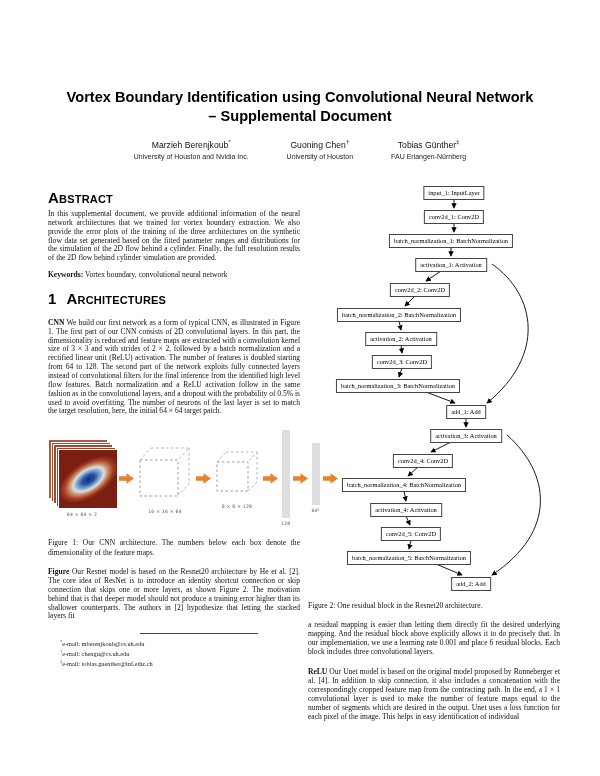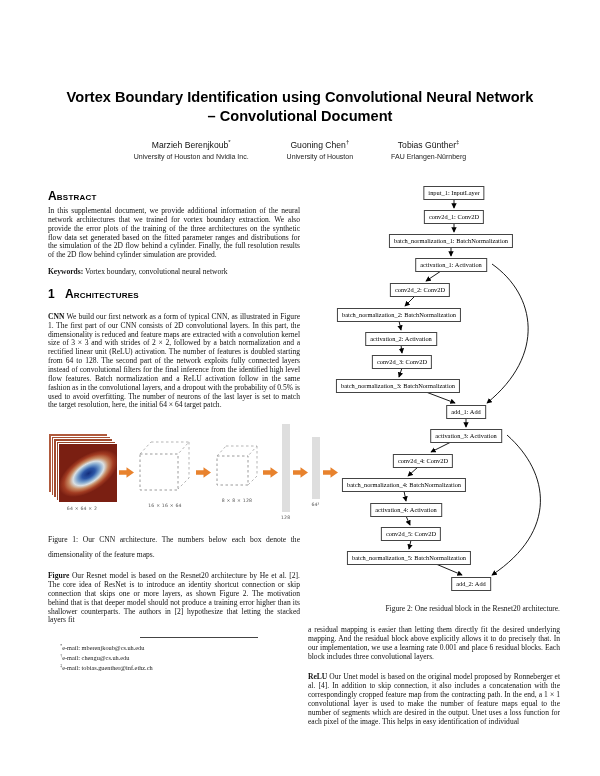--- a/index.html
+++ b/index.html
@@ -30,21 +30,21 @@
     position:absolute;left:48px;top:148px;width:512px;
     display:flex;gap:8px;
   }
   .col{width:252px;}
   .body-text{
     font-size:7.55px;line-height:8.85px;text-align:justify;
     color:#111;
   }
   .sec-head{
     font-family:"Liberation Sans", sans-serif;font-weight:bold;
-    font-variant:small-caps;font-size:12px;color:#000;
+    font-variant:small-caps;font-size:15px;color:#000;
     margin:10px 0 4px 0;letter-spacing:0.2px;
   }
   .sec-head .num{margin-right:10px;}
   .para{margin:0 0 8px 0;}
   .lead{font-weight:bold;}
   .kw-line{margin:8px 0 0 0;}
 
   
   .fig1{margin:10px 0 2px 0;}
   .fig1-row{display:flex;align-items:center;gap:3px;height:104px;}
@@ -61,24 +61,24 @@
     transform:rotate(-33deg);
     background:radial-gradient(ellipse 36% 19% at 50% 50%,
       #142e7c 0%, #2b55a6 22%, #7aa2cd 38%, #d9dfe2 52%,
       #c88a62 66%, #a33c22 83%, #7a1f12 100%);
   }
   .bar{background:#dedede;width:8px;}
   .bar.tall{height:88px;}
   .bar.short{height:62px;}
   .arrow-svg{flex:0 0 auto;}
   .fig-caption{
-    font-size:7.55px;line-height:15px;text-align:justify;color:#111;
+    font-size:7.55px;line-height:10px;text-align:justify;color:#111;
     margin:8px 0 10px 0;
   }
-  .fig-caption.center{text-align:right;}
+  .fig-caption.center{text-align:left;}
 
   
   .footnote-rule{border:none;border-top:0.8px solid #444;width:118px;margin:12px 0 4px 92px;}
   .footnotes{font-size:6.3px;line-height:8px;color:#222;margin-left:12px;}
 
   
   .fig2{position:relative;width:250px;height:412px;margin:4px 0 0 0;}
   .fig2 svg.edges{position:absolute;left:0;top:0;}
   .node{
     position:absolute;transform:translateX(-50%);
@@ -88,21 +88,21 @@
   }
 </style>
 </head>
 <body>
 
 <div class="page">
 
   <div class="header">
     <div class="title">
       <div>Vortex Boundary Identification using Convolutional Neural Network</div>
-      <div>– Convolutional Document</div>
+      <div>– Supplemental Document</div>
     </div>
     <div class="authors">
       <div class="author">
         <div class="name"><span>Marzieh Berenjkoub</span><sup>*</sup></div>
         <div class="affil">University of Houston and Nvidia Inc.</div>
       </div>
       <div class="author">
         <div class="name"><span>Guoning Chen</span><sup>†</sup></div>
         <div class="affil">University of Houston</div>
       </div>

